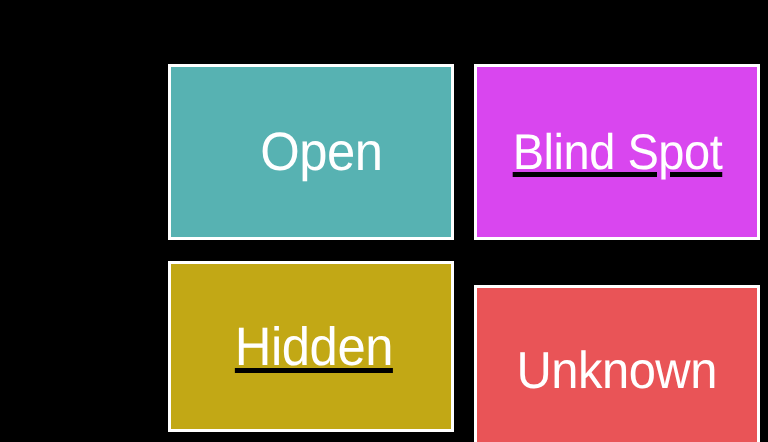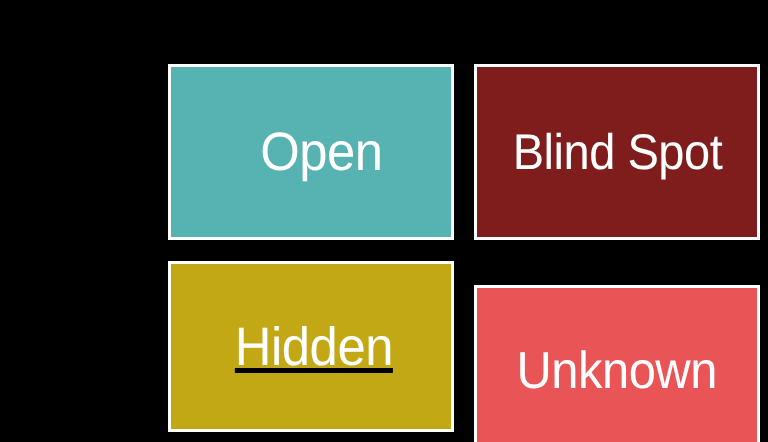--- a/index.html
+++ b/index.html
@@ -90,21 +90,21 @@
 </style>
 </head>
 <body style="background-color: rgb(0, 0, 0);">
 
 <div id="johari-window" style="background-color: rgb(0, 0, 0);">
 
   <div class="quadrant" id="quadrant-open" style="background-color: rgb(87, 178, 178); border-color: rgb(255, 255, 255);">
     <span class="quadrant-label" style="color: rgb(255, 255, 255);">Open</span>
   </div>
 
-  <div class="quadrant" id="quadrant-blind-spot" style="background-color: #7f1d1d; border-color: rgb(255, 255, 255);">
+  <div class="quadrant" id="quadrant-blind-spot" style="background-color: #d946ef; border-color: rgb(255, 255, 255); text-decoration: underline;">
     <span class="quadrant-label" style="color: rgb(255, 255, 255);">Blind Spot</span>
   </div>
 
   <div class="quadrant" id="quadrant-hidden" style="background-color: rgb(194, 168, 21); border-color: rgb(255, 255, 255); text-decoration: underline;">
     <span class="quadrant-label" style="color: rgb(255, 255, 255);">Hidden</span>
   </div>
 
   <div class="quadrant" id="quadrant-unknown" style="background-color: rgb(233, 84, 87); border-color: rgb(255, 255, 255);">
     <span class="quadrant-label" style="color: rgb(255, 255, 255);">Unknown</span>
   </div>

